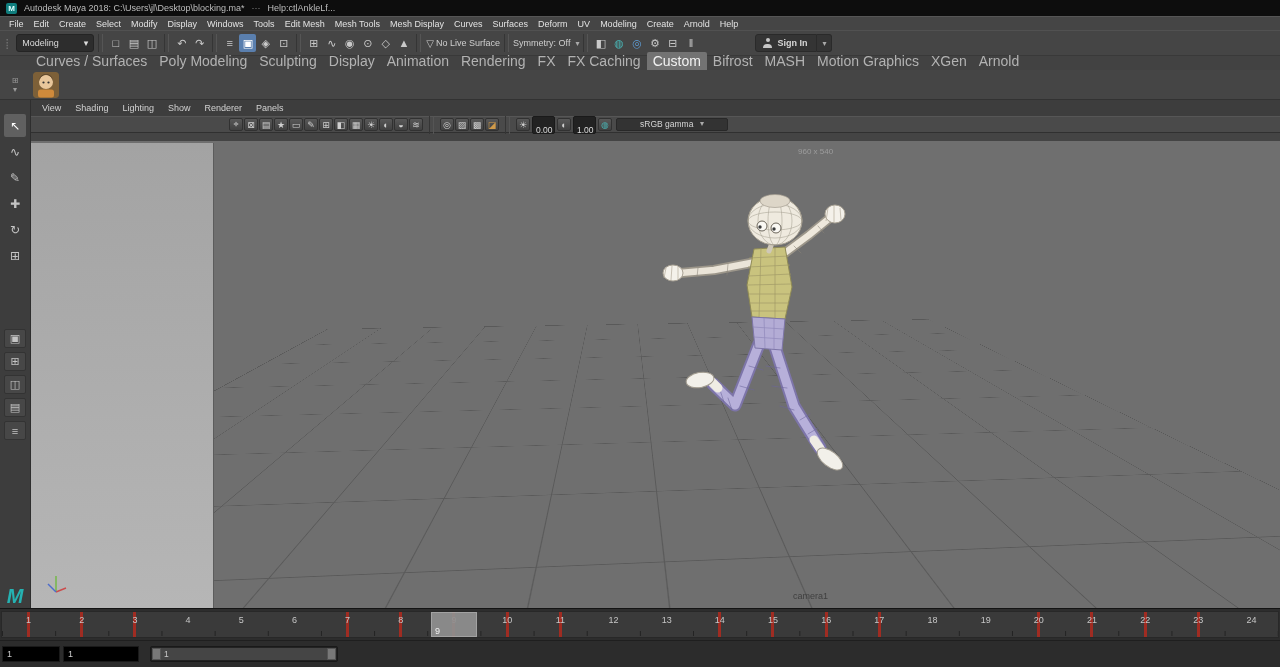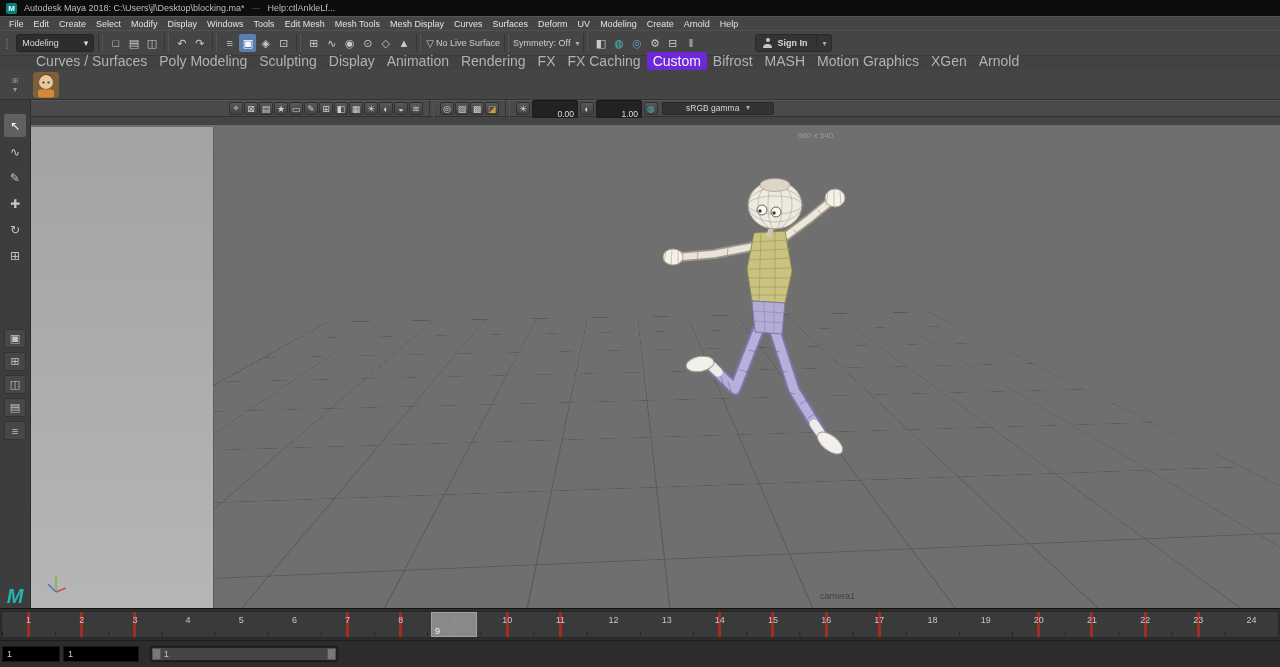--- a/index.html
+++ b/index.html
@@ -40,21 +40,21 @@
   .signin span:last-child { font-size:9px; color:#d6d6d6; font-weight:bold; }
   .person { width:9px; height:10px; position:relative; display:inline-block; }
   .person::before { content:""; position:absolute; top:0; left:2.5px; width:4px; height:4px; border-radius:50%; background:#c6c6c6; }
   .person::after { content:""; position:absolute; bottom:0; left:0; width:9px; height:4.5px; border-radius:4px 4px 0 0; background:#c6c6c6; }
   .signin-caret { background:#343434; border:1px solid #2a2a2a; border-left:none; border-radius:0 3px 3px 0;
                   height:18px; display:flex; align-items:center; padding:0 5px; }
 
   
   .shelftabs { height:14px; background:#424242; display:flex; align-items:flex-end; padding-left:30px; }
   .shelf-tab { font-size:14px; color:#b2b2b2; padding:1px 6px; white-space:nowrap; }
-  .shelf-tab.active { background:#6d28d9; color:#f2f2f2; border-radius:2px 2px 0 0; }
+  .shelf-tab.active { background:#737373; color:#f2f2f2; border-radius:2px 2px 0 0; }
   .shelfrow { height:30px; background:#454545; border-bottom:1px solid #323232; display:flex; align-items:center; }
   .shelf-nav { width:30px; display:flex; flex-direction:column; align-items:center; gap:0; }
   .shelf-nav-btn { font-size:8px; color:#9a9a9a; line-height:9px; }
   .shelf-item { width:26px; height:26px; margin-left:3px; border-radius:3px; overflow:hidden; }
 
   
   .main { height:508px; display:flex; }
   .toolbox { width:30px; background:#3d3d3d; position:relative; flex:none; }
   .tb-tools { margin-top:14px; display:flex; flex-direction:column; align-items:center; gap:3px; }
   .tool { width:22px; height:23px; display:inline-flex; align-items:center; justify-content:center;
@@ -66,39 +66,39 @@
                font-size:20px; font-weight:bold; font-style:italic; text-align:center; line-height:24px; }
 
   .workarea { flex:1; display:flex; flex-direction:column; border-left:1px solid #2e2e2e; min-width:0; }
   .panelbar { height:16px; background:#3d3d3d; display:flex; align-items:center; padding-left:4px; }
   .panelbar .menu-item { font-size:9px; color:#d2d2d2; padding:0 7px; }
   .paneltools { height:17px; background:#4a4a4a; border-top:1px solid #565656; border-bottom:1px solid #303030;
                 display:flex; align-items:center; gap:2px; }
   .pt-spacer { width:196px; flex:none; }
   .pt-icon { width:14px; height:13px; display:inline-flex; align-items:center; justify-content:center;
              font-size:9px; color:#d0d0d0; background:linear-gradient(#585858,#414141); border:1px solid #313131; border-radius:2px; }
-  .pt-field { width:46px; height:13px; background:#222; border:1px solid #1a1a1a; color:#ddd; font-size:8.5px;
+  .pt-field { width:23px; height:13px; background:#222; border:1px solid #1a1a1a; color:#ddd; font-size:8.5px;
               text-align:right; padding:8px 3px; line-height:11px; border-radius:2px; }
   .pt-dropdown { width:112px; height:13px; background:#333; border:1px solid #282828; border-radius:2px;
                  display:flex; align-items:flex-start; justify-content:space-between; padding:0 23px; margin-left:2px; }
   .pt-dropdown span:first-child { font-size:8.5px; color:#d6d6d6; }
 
   
   .viewport { flex:1; position:relative; background:#6f6f6f; overflow:hidden;margin-top:8px; }
   .grid-wrap { position:absolute; inset:0; perspective:560px; perspective-origin:50% 36%; overflow:hidden; z-index:1; }
   .grid-plane { position:absolute; left:50%; top:75%; width:1250px; height:1250px; margin:-625px 0 0 -625px;
     background-image:linear-gradient(to right,#595959 0,#595959 1px,transparent 1px),
                      linear-gradient(to bottom,#595959 0,#595959 1px,transparent 1px);
     background-size:104px 104px; border:1px solid #595959;
     transform:rotateX(76deg) rotateZ(-3.5deg); }
   .side-panel { position:absolute; left:0; top:2px; bottom:0; width:183px; z-index:7;
                 background:linear-gradient(#a3a3a3,#b6b6b6); border-right:1px solid #5c5c5c; }
   .axis-gizmo { position:absolute; left:12px; bottom:12px; }
   .hud-right { position:absolute; left:767px; top:6px; font-size:8px; color:#9c9c9c; z-index:8; }
-  .camera-label { position:absolute; left:789px; bottom:7px; font-size:9px; color:#3f3f3f; z-index:8; }
+  .camera-label { position:absolute; left:762px; bottom:7px; font-size:9px; color:#3f3f3f; z-index:8; }
   .character { position:absolute; left:597px; top:47px; z-index:6; }
 
   
   .timeslider { height:32px; background:#2d2d2d; border-top:1px solid #141414; padding:2px 1px; }
   .tl-track { position:relative; height:100%; background:#3a3a3a; border:1px solid #282828; }
   .tl-keys { position:absolute; inset:0; z-index:1; }
   .tl-key { position:absolute; top:0; bottom:0; width:3px; margin-left:-1.5px; background:#a02c22; }
   .tl-nums { position:absolute; inset:0; display:flex; z-index:2; }
   .tl-num { flex:1; text-align:center; font-size:9px; color:#c6c6c6; padding-top:3px; }
   .tl-minor { position:absolute; left:0; right:0; bottom:1px; height:5px; z-index:2;
@@ -274,20 +274,29 @@
           <span class="tool">⊞</span>
           <span class="tool">◫</span>
           <span class="tool">▤</span>
           <span class="tool">≡</span>
         </div>
       <div class="maya-logo">M</div>
     </div>
 
     <div class="workarea">
 
+      <div class="panelbar">
+
+      <span class="menu-item">View</span>
+          <span class="menu-item">Shading</span>
+          <span class="menu-item">Lighting</span>
+          <span class="menu-item">Show</span>
+          <span class="menu-item">Renderer</span>
+          <span class="menu-item">Panels</span>
+        </div>
 
       <div class="paneltools">
         <div class="pt-spacer"></div>
         <div class="icon-group">
 
         <span class="pt-icon">⌖</span>
             <span class="pt-icon">⊠</span>
             <span class="pt-icon">▤</span>
             <span class="pt-icon">★</span>
             <span class="pt-icon">▭</span>

